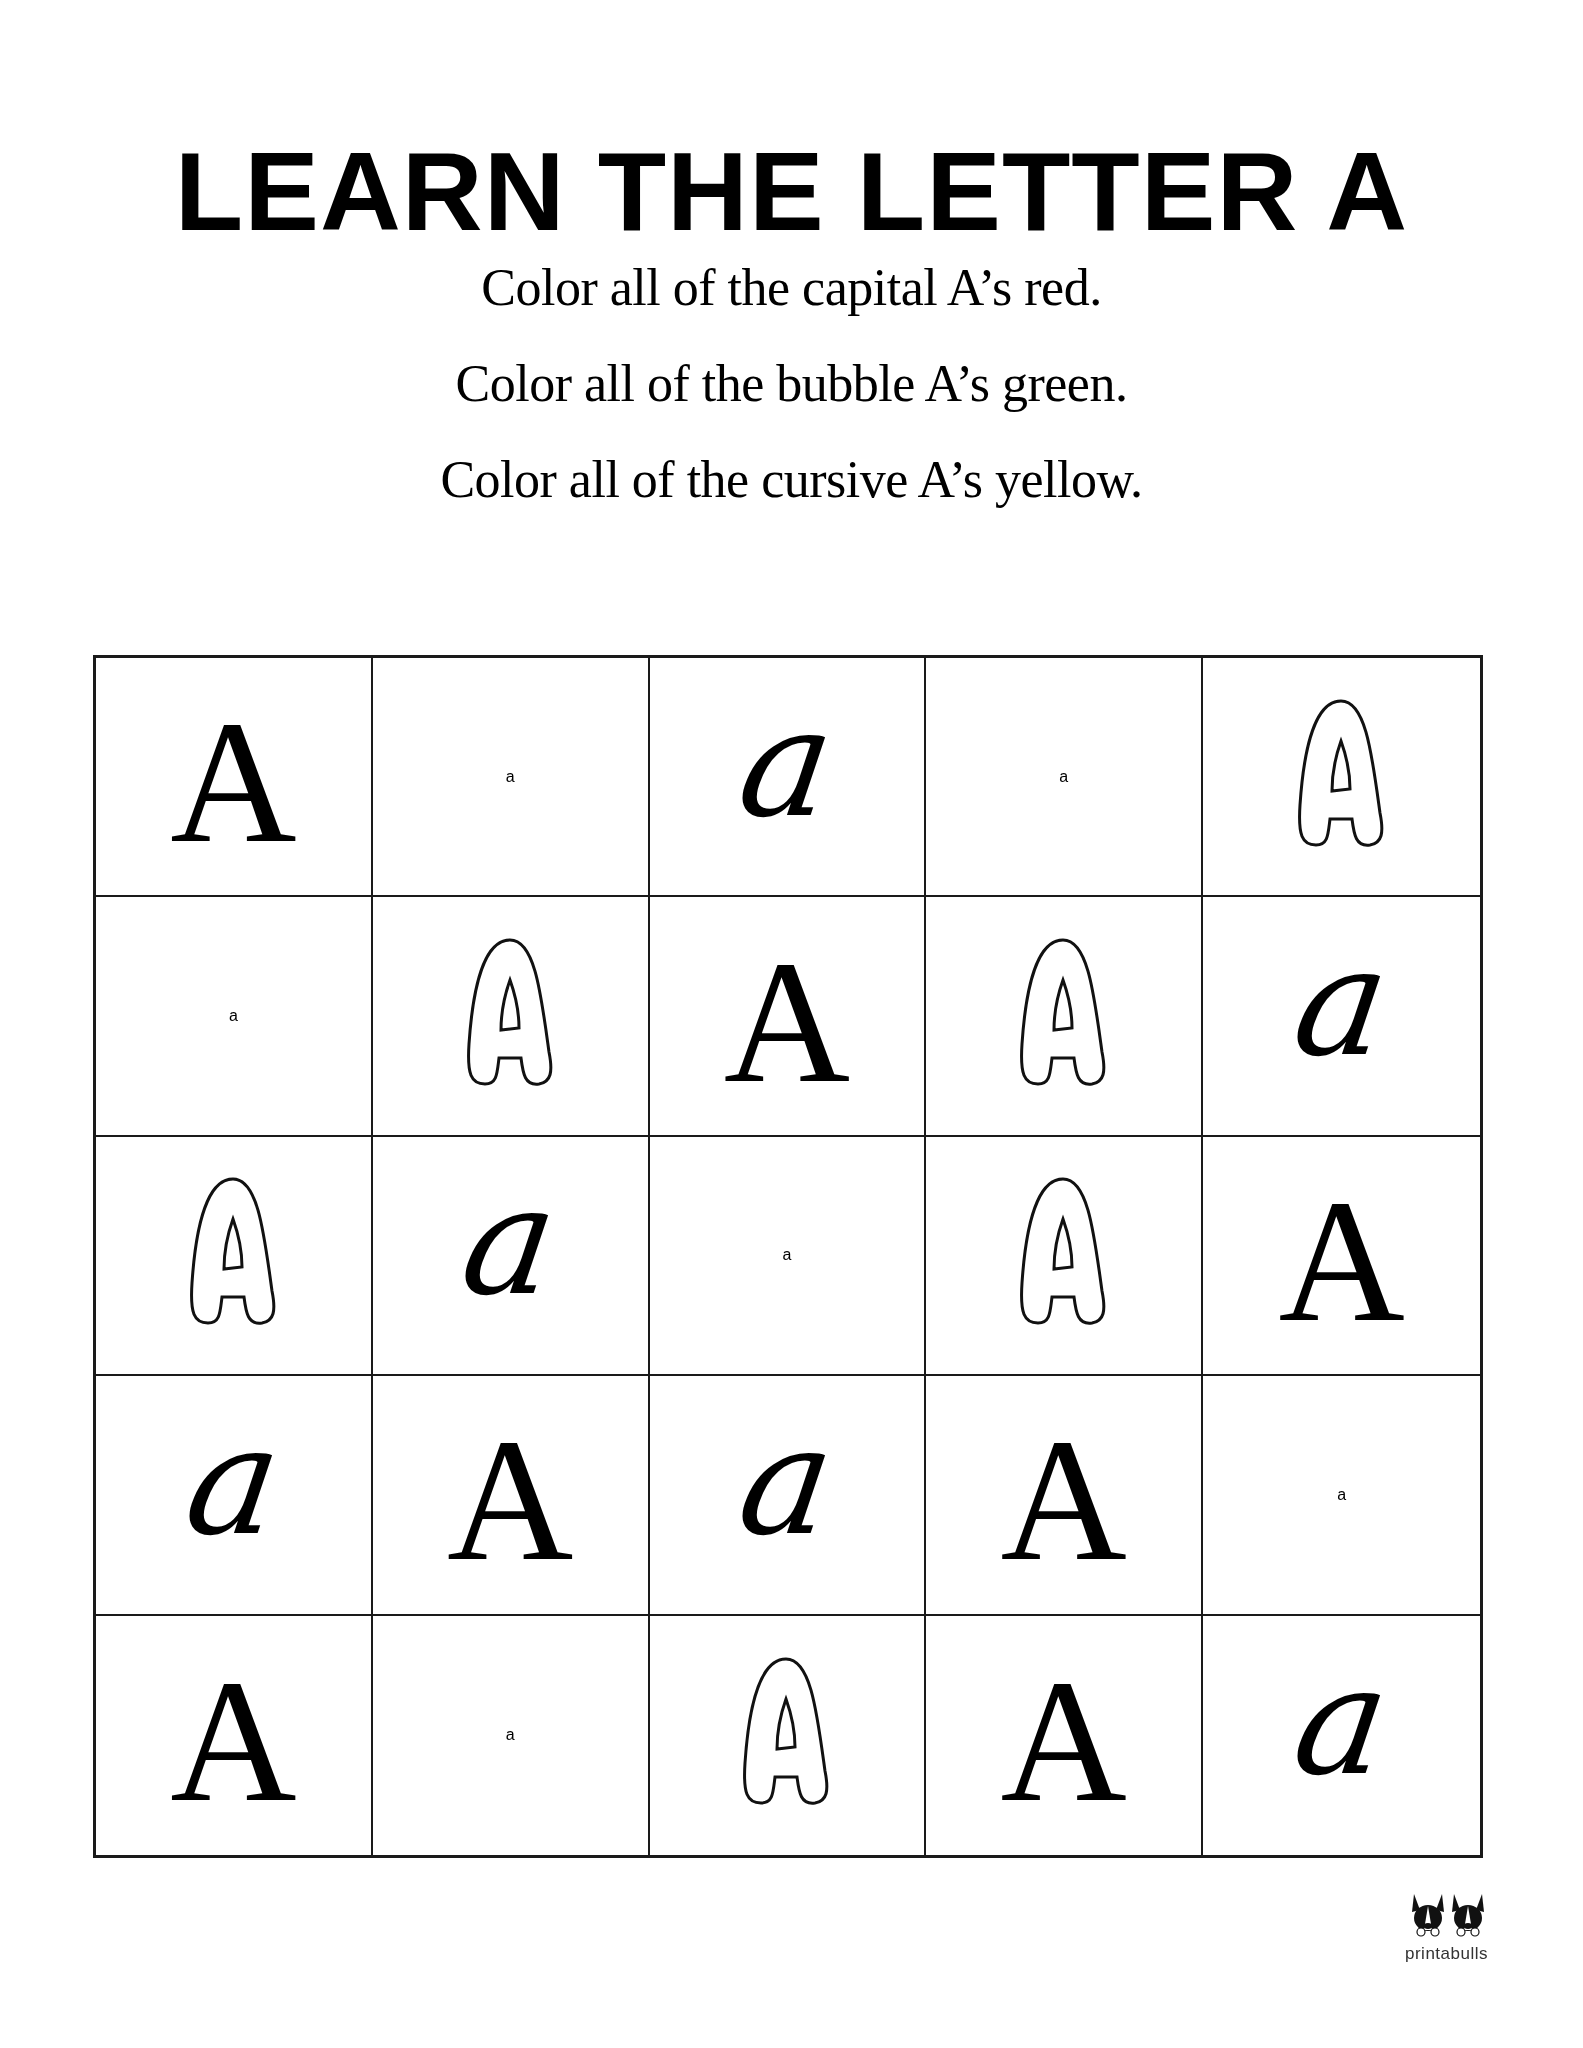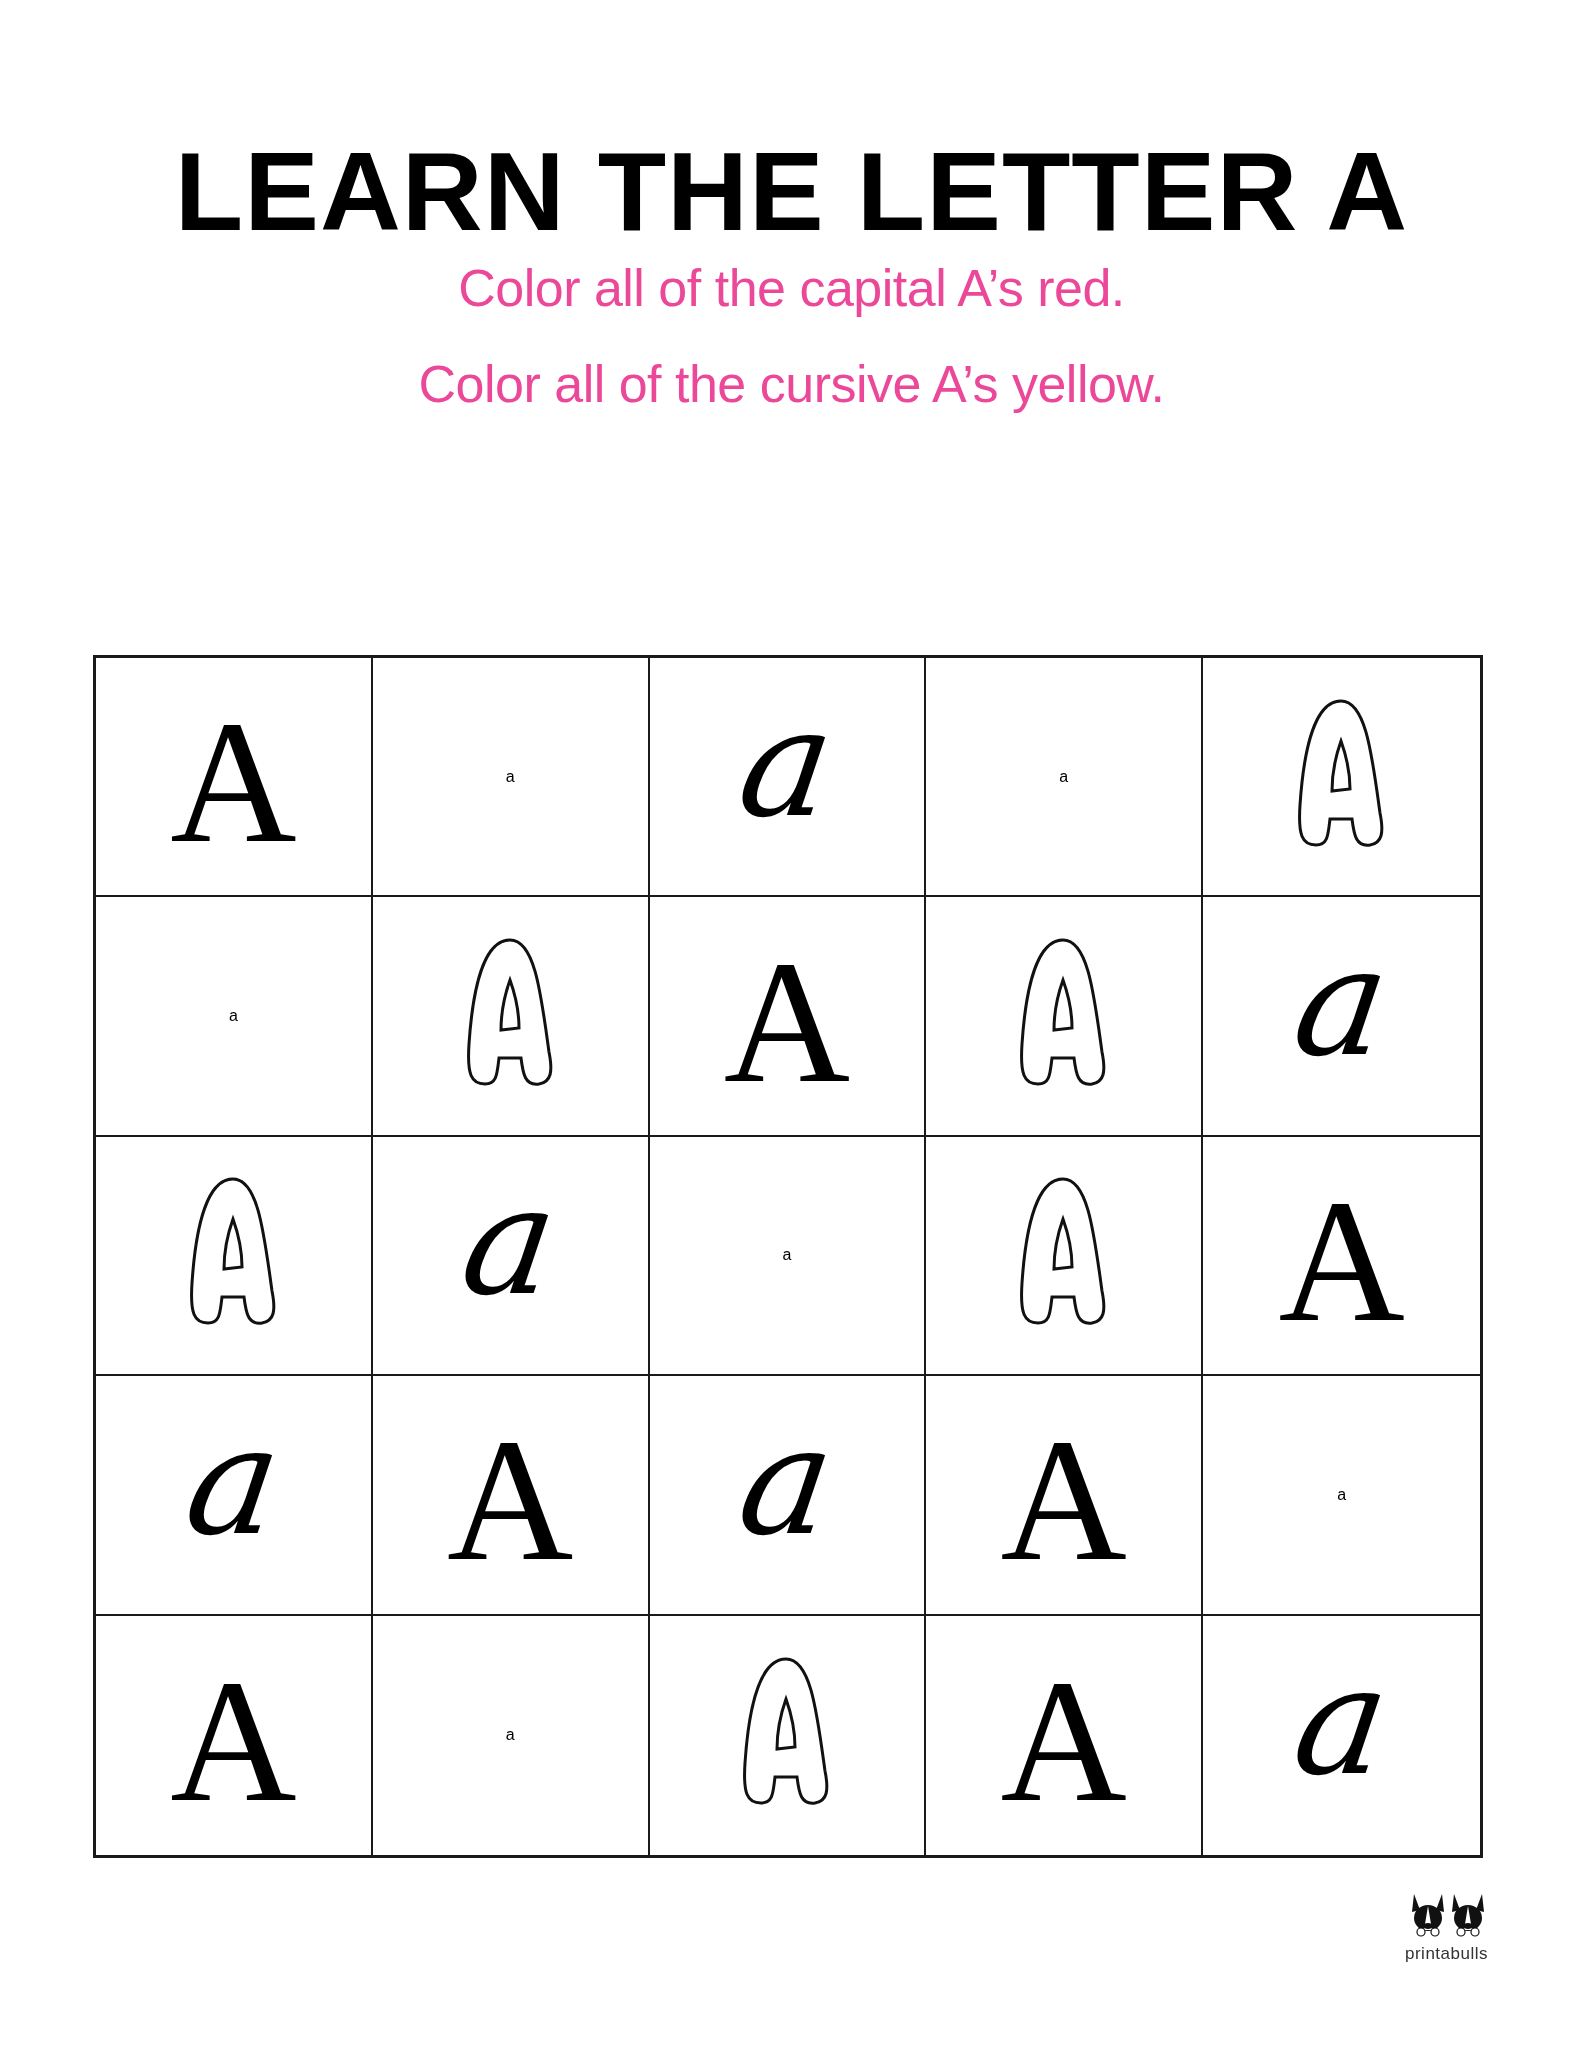--- a/index.html
+++ b/index.html
@@ -1,36 +1,37 @@
 <!DOCTYPE html>
 <html><head>
 <meta charset="utf-8">
 <style>
   html, body { margin: 0; padding: 0; background: #ffffff; }
   body { width: 1583px; height: 2048px; position: relative; overflow: hidden; font-family: "Liberation Sans", sans-serif; color: #000; }
   .title { position: absolute; top: 88px; left: 0; width: 100%; text-align: center; font-family: "Liberation Sans", sans-serif; font-weight: 700; font-size: 112px; letter-spacing: 1px; line-height: 1; margin-top: 48px; }
   .instructions { position: absolute; top: 240px; left: 0; width: 100%; text-align: center; }
-  .instr { font-family: Liberation Sans, sans-serif; font-size: 52px; font-weight: 400; line-height: 96px; color: #ec4899; letter-spacing: -0.5px; }
+  .instr { font-family: Liberation Serif, serif; font-size: 52px; font-weight: 400; line-height: 96px; color: #000000; letter-spacing: -0.5px; }
   .grid { position: absolute; left: 93px; top: 655px; width: 1390px; height: 1203px; display: grid; grid-template-columns: repeat(5, 1fr); grid-template-rows: repeat(5, 1fr); border: 3px solid #1a1a1a; box-sizing: border-box; }
   .cell { border-right: 2.5px solid #1a1a1a; border-bottom: 2.5px solid #1a1a1a; display: flex; align-items: center; justify-content: center; position: relative; }
   .cell:nth-child(5n) { border-right: none; }
   .cell:nth-last-child(-n+5) { border-bottom: none; }
   .g-capital { font-family: "Liberation Serif", serif; font-size: 175px; line-height: 1; transform: translateY(6px); }
   .g-cursive { font-family: "DejaVu Serif", serif; font-style: italic; font-size: 150px; line-height: 1; transform: translateY(-14px) skewX(-8deg); }
   .g-bubble svg { width: 95px; height: 160px; }
   .logo { position: absolute; left: 1378px; top: 1890px; width: 110px; height: 80px; text-align: right; }
   .logo-text { font-family: "Liberation Sans", sans-serif; font-size: 17px; color: #333; letter-spacing: 0.5px; margin-top: 2px; }
 </style>
 </head>
 <body>
 
 <h1 class="title">LEARN THE LETTER A</h1>
 
 <div class="instructions">
   <div class="instr">Color all of the capital A’s red.</div>
+  <div class="instr">Color all of the bubble A’s green.</div>
   <div class="instr">Color all of the cursive A’s yellow.</div>
 </div>
 
 <div class="grid" id="letter-grid">
     <div class="cell">
       <span class="g-capital">A</span>
     </div>
     <div class="cell">
       <span class="g-lowercase">a</span>
     </div>

